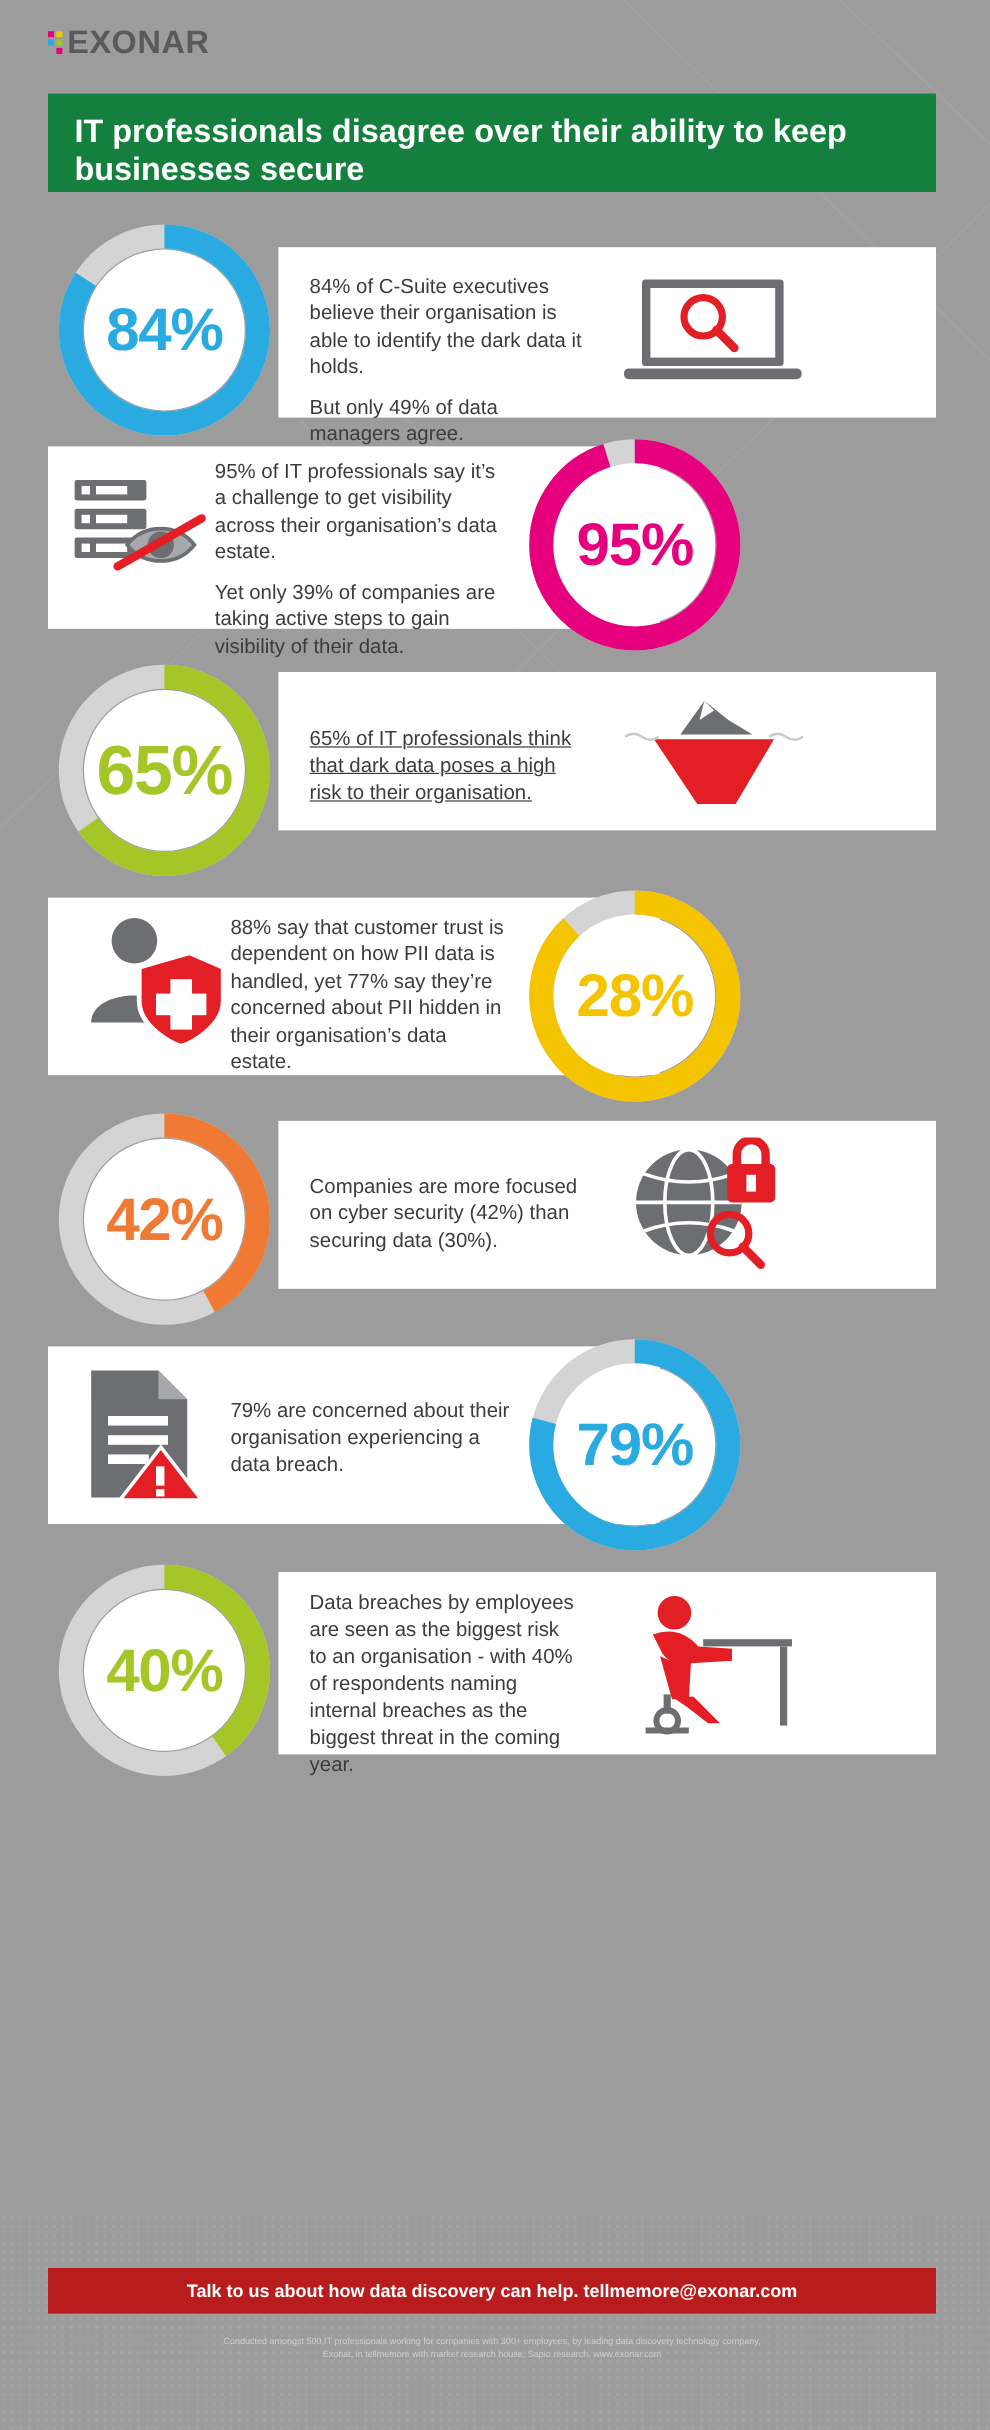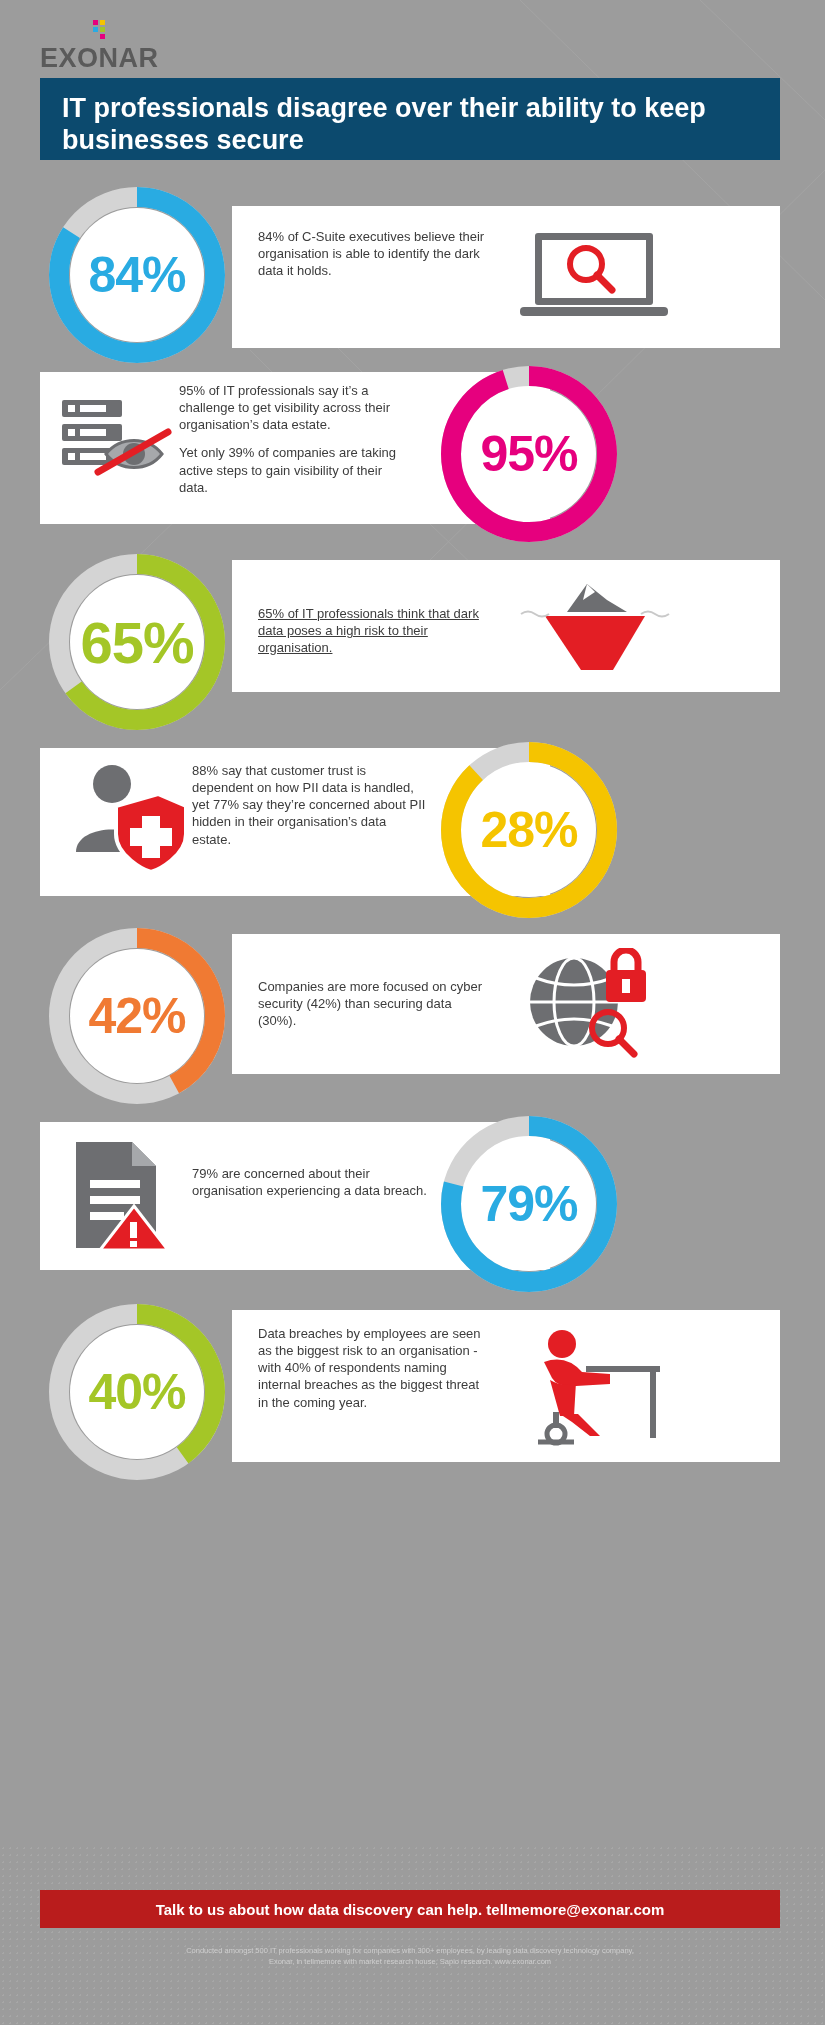--- a/index.html
+++ b/index.html
@@ -9,42 +9,42 @@
     font-family: "Liberation Sans", sans-serif;
     position: relative;
     overflow: hidden;
   }
   .bg-lines { position: absolute; inset: 0; pointer-events: none; }
   .page { position: relative; width: 825px; height: 2025px; }
 
   
   .logo-wrap {
     position: absolute; left: 40px; top: 20px;
-    display: flex; align-items: center; gap: 4px; flex-direction: column;
+    display: flex; align-items: center; gap: 4px;
   }
   .logo-dots { display: grid; grid-template-columns: 5px 5px; grid-template-rows: 5px 5px 5px; gap: 2px; }
   .logo-dots i { display: block; width: 5px; height: 5px; }
   .logo-text { font-size: 27px; font-weight: bold; letter-spacing: 0.5px; color: #5a5a5a; }
 
   
   .title-banner {
     position: absolute; left: 40px; top: 78px; width: 740px; height: 82px;
-    background: #0c4a6e; display: flex; align-items: flex-end; padding: 3px 22px;
+    background: #15803d; display: flex; align-items: flex-start; padding: 16px 22px;
   }
   .title-banner h1 {
     color: #ffffff; font-size: 27px; line-height: 1.18; font-weight: bold;
   }
 
   
   .row { position: absolute; left: 0; width: 825px; }
   .card {
     position: absolute; background: #ffffff;
   }
   .card-text {
-    position: absolute; color: #3c3c3c; font-size: 13px; line-height: 1.32;
+    position: absolute; color: #3c3c3c; font-size: 17px; line-height: 1.32;
   }
   .card-text p + p { margin-top: 11px; }
 
   .donut { position: absolute; }
   .donut svg { display: block; }
   .donut-label {
     position: absolute; inset: 0; display: flex; align-items: center; justify-content: center;
     font-weight: bold; letter-spacing: -1px;
   }
 
@@ -96,20 +96,21 @@
   </div>
 
   <div class="title-banner">
     <h1>IT professionals disagree over their ability to keep businesses secure</h1>
   </div>
 
   <div class="row" style="top:0">
     <div class="card" style="left:232px; top:206px; width:548px; height:142px;"></div>
     <div class="card-text" style="left:258px; top:228px; width:230px;">
       <p>84% of C-Suite executives believe their organisation is able to identify the dark data it holds.</p>
+      <p>But only 49% of data managers agree.</p>
     </div>
 
     <svg style="position:absolute;left:520px;top:228px" width="150" height="100">
       <rect x="15" y="5" width="118" height="72" rx="3" fill="#6d6e71"></rect>
       <rect x="22" y="12" width="104" height="58" fill="#ffffff"></rect>
       <rect x="0" y="79" width="148" height="9" rx="4" fill="#6d6e71"></rect>
       <circle cx="66" cy="36" r="16" fill="none" stroke="#e31e24" stroke-width="6"></circle>
       <line x1="77" y1="47" x2="92" y2="62" stroke="#e31e24" stroke-width="7" stroke-linecap="round"></line>
     </svg>
     <div class="donut" style="left:40px; top:178px; width:194px; height:194px;">

